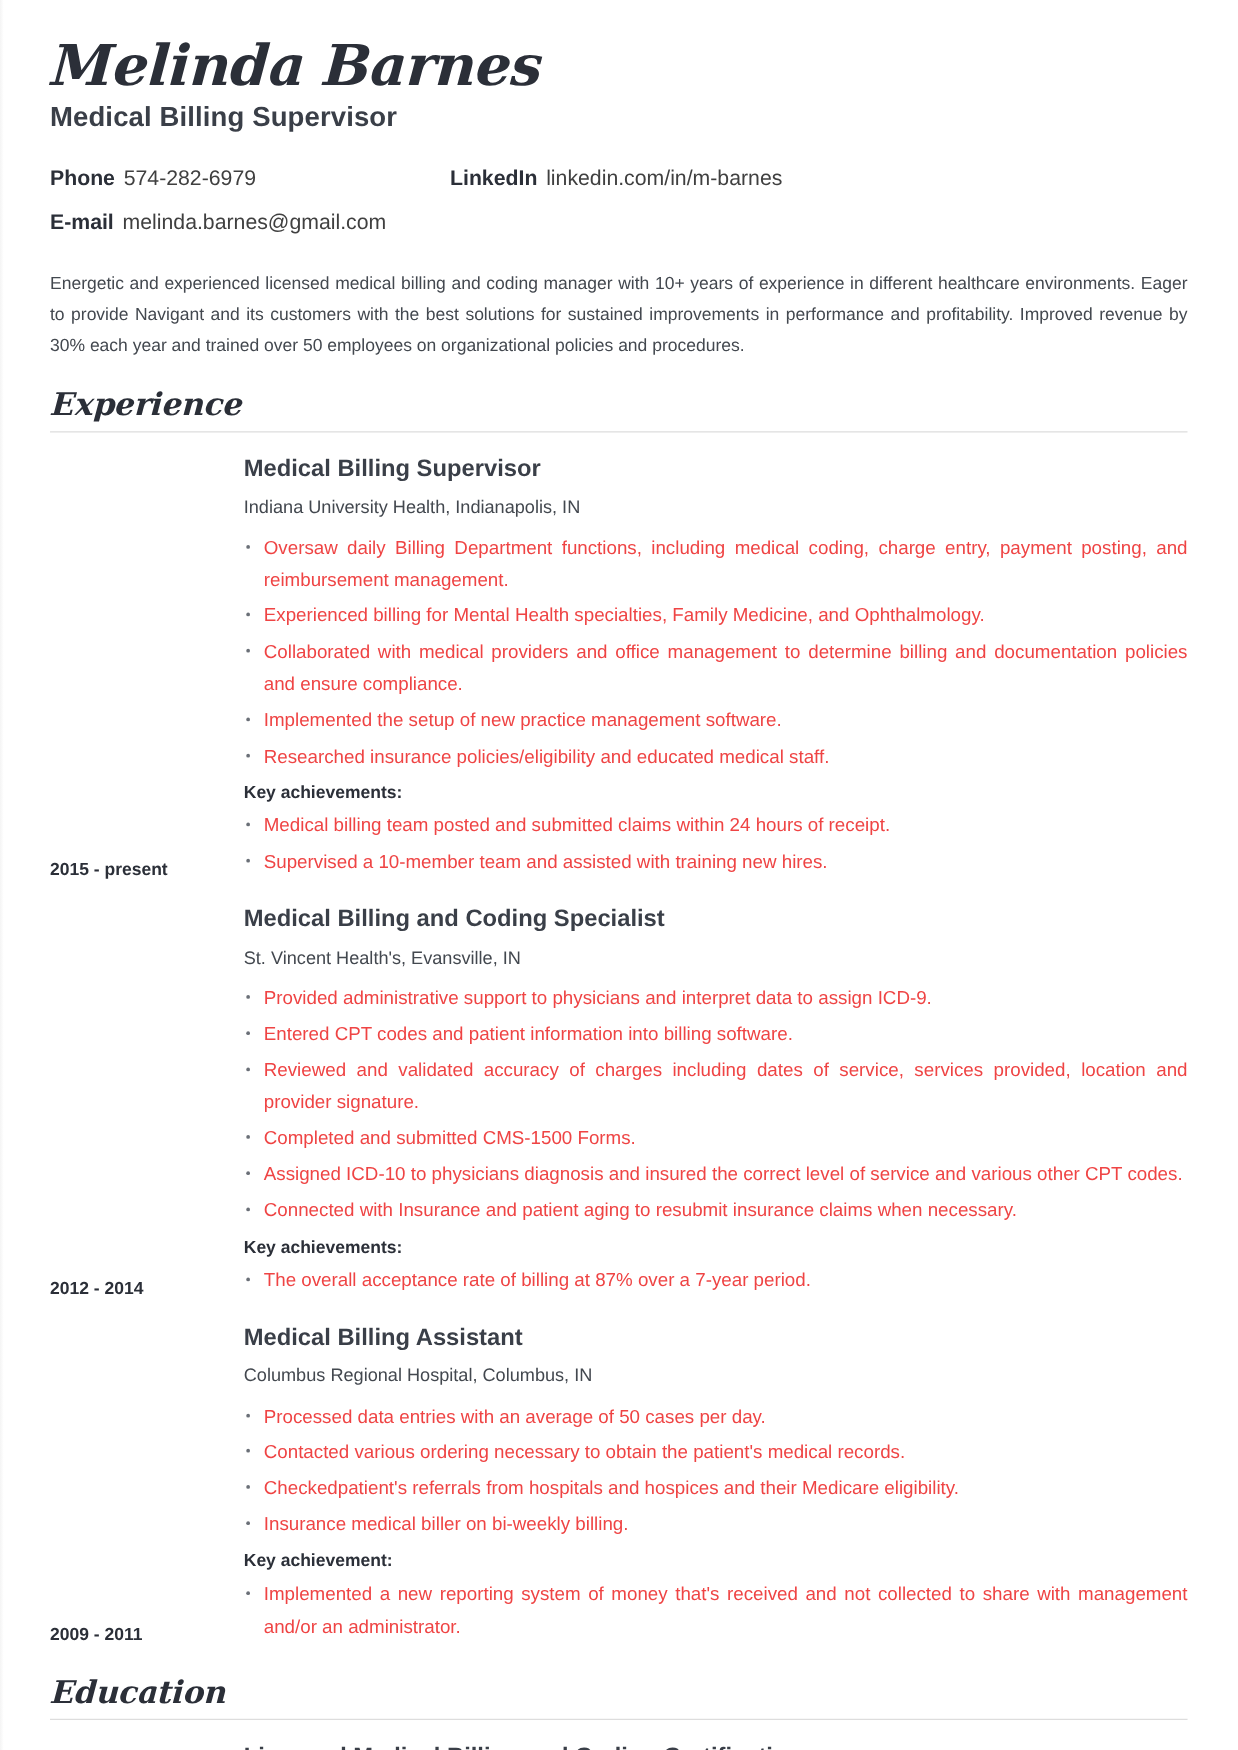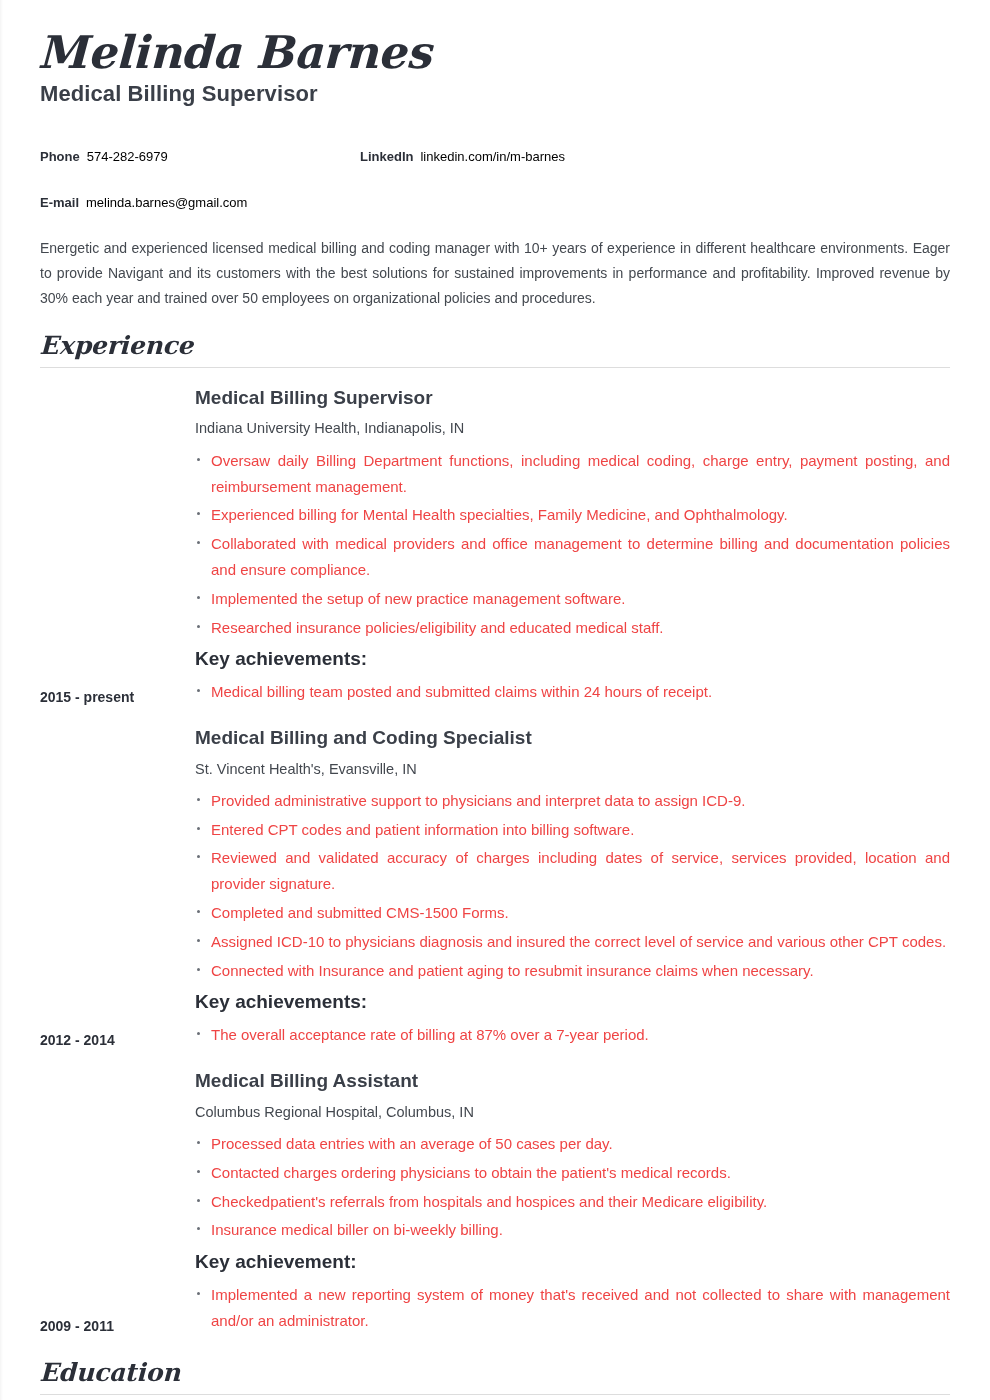--- a/index.html
+++ b/index.html
@@ -62,34 +62,33 @@
     margin-bottom: 26px;
   }
   .contact-row {
     display: flex;
     align-items: baseline;
     margin-bottom: 15px;
   }
   .contact-row:last-child { margin-bottom: 0; }
   .contact-cell {
     display: flex;
-    align-items: flex-end;
-    font-size: 13px;
+    align-items: flex-start;
+    font-size: 17px;
   }
   .contact-cell.col1 { width: 320px; flex: 0 0 320px; }
   .contact-label {
     font-weight: 700;
     color: #2b2f38;
     margin-right: 7px;
     white-space: nowrap;
   }
   .contact-value {
-    color: #000000;
+    color: #404040;
     white-space: nowrap;
-    margin-top: 16px;
   }
 
   
   .summary {
     font-size: 14px;
     line-height: 1.78;
     text-align: justify;
     color: #43484f;
     margin: 0 0 20px 0;
   }
@@ -159,21 +158,21 @@
     content: "";
     position: absolute;
     left: 2px;
     top: 10px;
     width: 3px;
     height: 3px;
     border-radius: 50%;
     background: #6a6f77;
   }
   .achv-label {
-    font-size: 19px;
+    font-size: 14px;
     font-weight: 700;
     color: #2b2f38;
     line-height: 1.72;
     margin: 3px 0 3px 0;
   }
 </style>
 </head>
 <body>
 
 <div class="page">
@@ -215,20 +214,21 @@
             <ul class="bullets">
               <li>Oversaw daily Billing Department functions, including medical coding, charge entry, payment posting, and reimbursement management.</li>
               <li>Experienced billing for Mental Health specialties, Family Medicine, and Ophthalmology.</li>
               <li>Collaborated with medical providers and office management to determine billing and documentation policies and ensure compliance.</li>
               <li>Implemented the setup of new practice management software.</li>
               <li>Researched insurance policies/eligibility and educated medical staff.</li>
             </ul>
             <div class="achv-label">Key achievements:</div>
             <ul class="bullets">
               <li>Medical billing team posted and submitted claims within 24 hours of receipt.</li>
+              <li>Supervised a 10-member team and assisted with training new hires.</li>
             </ul>
           </div>
         </div>
         <div class="entry">
           <div class="entry-date">2012 - 2014</div>
           <div class="entry-body">
             <div class="entry-title">Medical Billing and Coding Specialist</div>
             <div class="entry-org">St. Vincent Health's, Evansville, IN</div>
             <ul class="bullets">
               <li>Provided administrative support to physicians and interpret data to assign ICD-9.</li>
@@ -244,21 +244,21 @@
             </ul>
           </div>
         </div>
         <div class="entry">
           <div class="entry-date">2009 - 2011</div>
           <div class="entry-body">
             <div class="entry-title">Medical Billing Assistant</div>
             <div class="entry-org">Columbus Regional Hospital, Columbus, IN</div>
             <ul class="bullets">
               <li>Processed data entries with an average of 50 cases per day.</li>
-              <li>Contacted charges ordering physicians to obtain the patient's medical records.</li>
+              <li>Contacted various ordering necessary to obtain the patient's medical records.</li>
               <li>Checkedpatient's referrals from hospitals and hospices and their Medicare eligibility.</li>
               <li>Insurance medical biller on bi-weekly billing.</li>
             </ul>
             <div class="achv-label">Key achievement:</div>
             <ul class="bullets">
               <li>Implemented a new reporting system of money that's received and not collected to share with management and/or an administrator.</li>
             </ul>
           </div>
         </div>
       </div>

